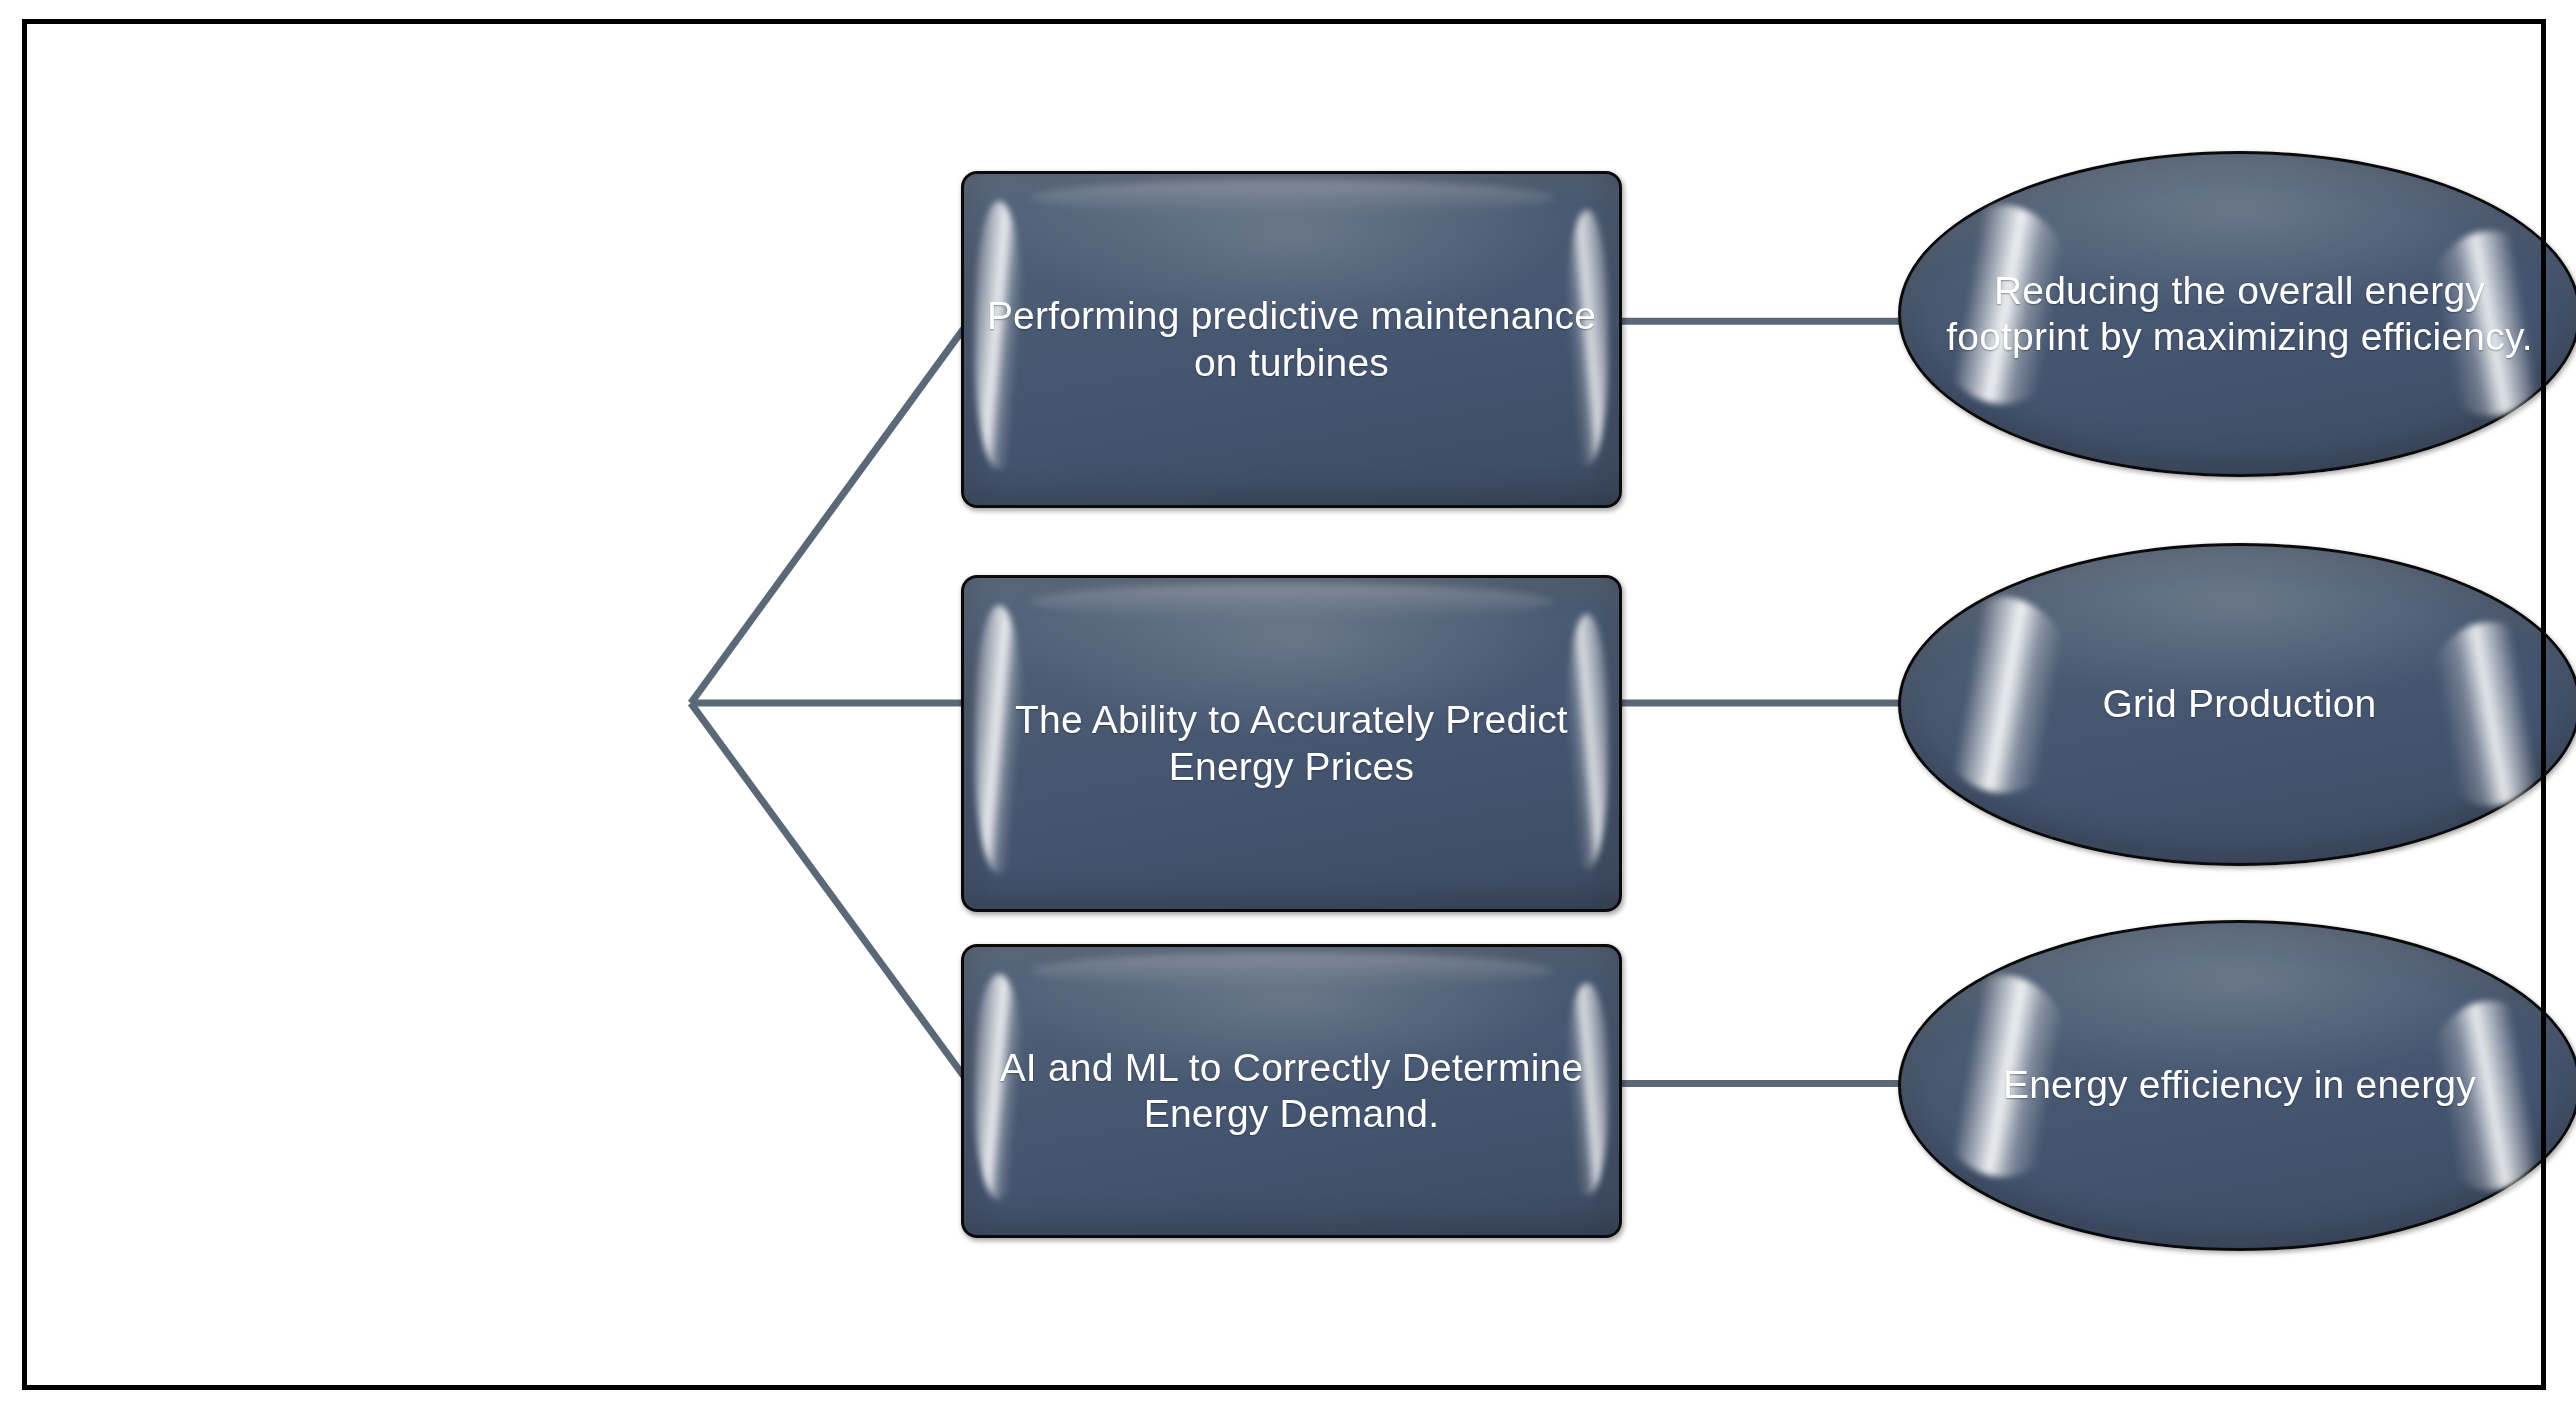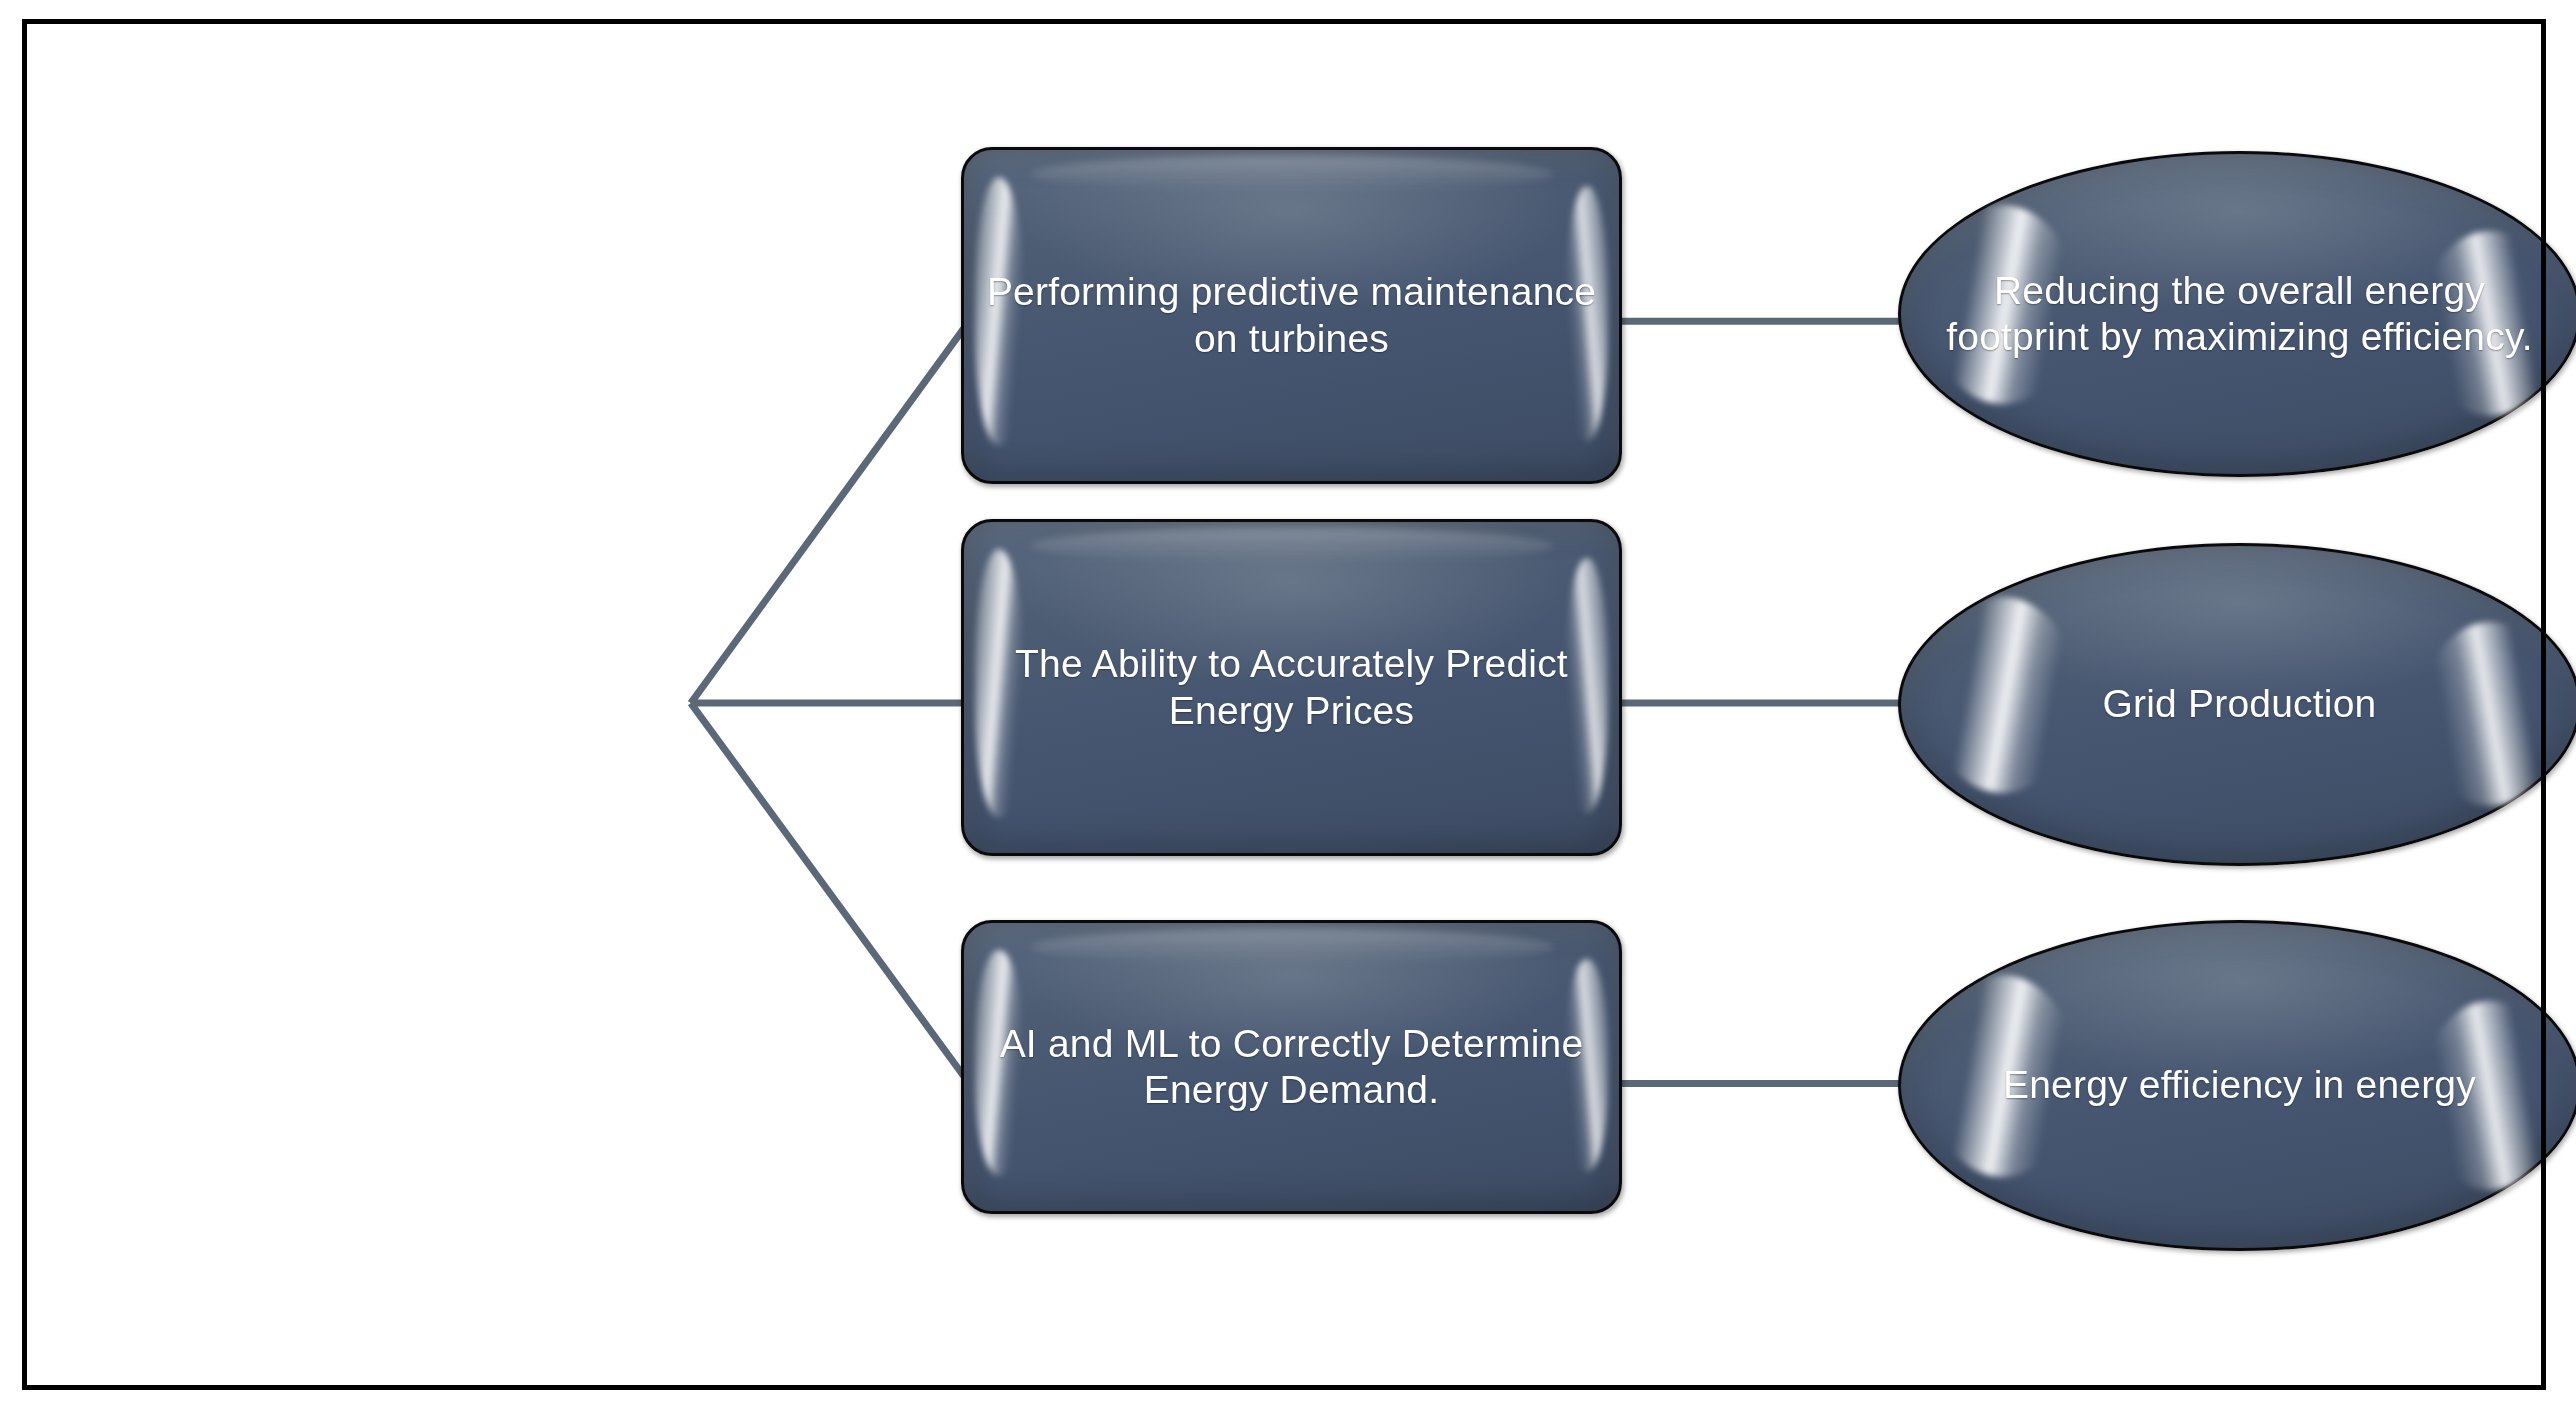--- a/index.html
+++ b/index.html
@@ -103,21 +103,22 @@
     border-radius: 50%;
     background: linear-gradient(260deg,
         rgba(255,255,255,0.00) 0%,
         rgba(255,255,255,0.00) 28%,
         rgba(255,255,255,0.88) 50%,
         rgba(255,255,255,0.25) 63%,
         rgba(255,255,255,0.00) 78%);
     filter: blur(3.1px);
   }
   .rounded {
-    border-radius: 31px;
+    border-radius: 16px;
+    margin-top: 24px;
   }
   .rounded .gloss-left {
     left: 11px;
     top: 26.5px;
     width: 48px;
     height: calc(100% - 62px);
     border-radius: 50% / 42%;
     background: linear-gradient(95deg,
         rgba(255,255,255,0.00) 0%,
         rgba(255,255,255,0.90) 46%,
@@ -156,21 +157,21 @@
   
   #node-root {
     left: 14px;  top: 536px;  width: 680px;  height: 331px;
     font-size: 39px;
   }
   #node-b1 {
     left: 961px; top: 147px;  width: 661px;  height: 337px;
     font-size: 39px;
   }
   #node-b2 {
-    left: 961px; top: 519px;  width: 661px;  height: 337px;
+    left: 961px; top: 551px;  width: 661px;  height: 337px;
     font-size: 39px;
   }
   #node-b3 {
     left: 961px; top: 920px; width: 661px;  height: 294px;
     font-size: 39px;
   }
   #node-c1 {
     left: 1898px; top: 151px;  width: 683px;  height: 326px;
     font-size: 39px;
   }

